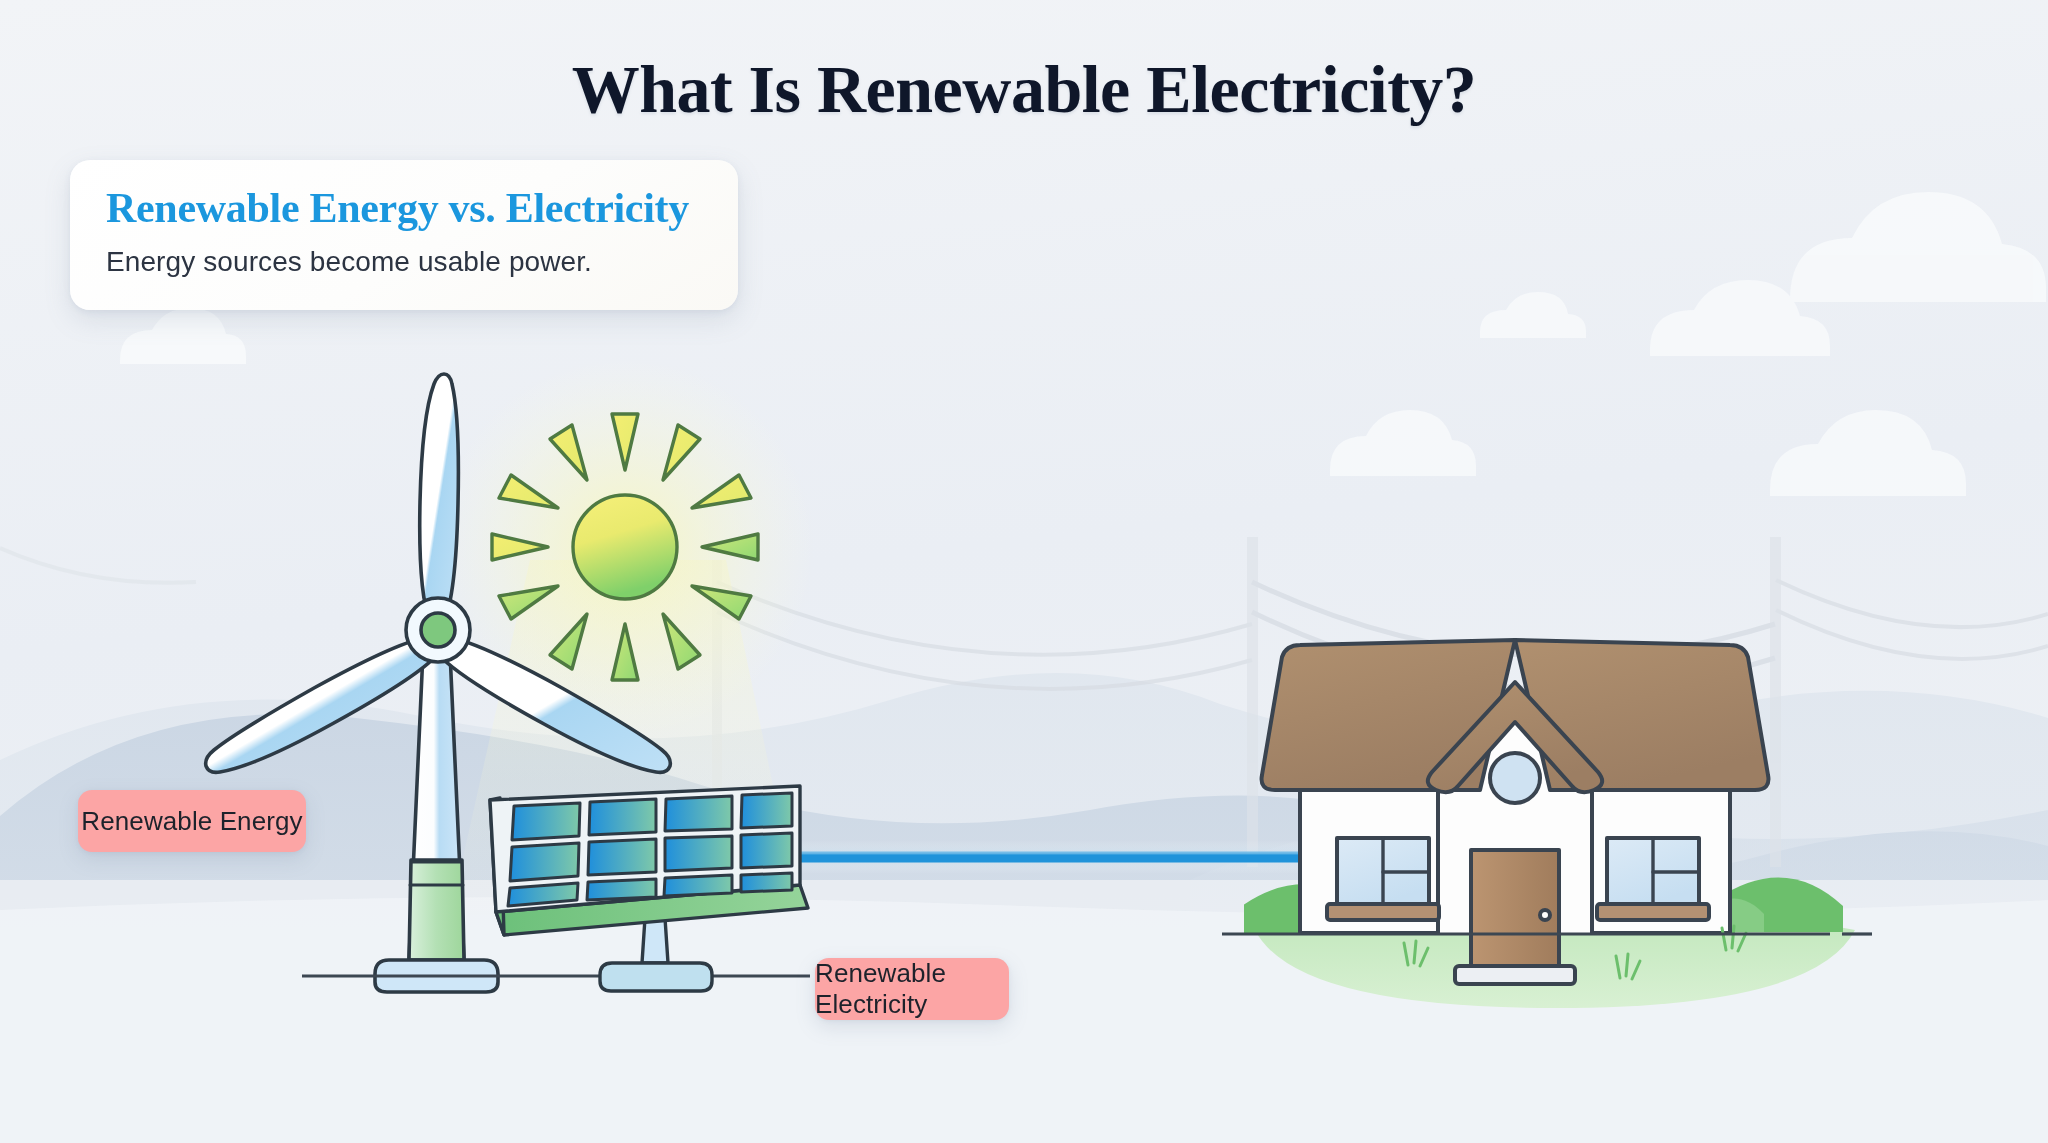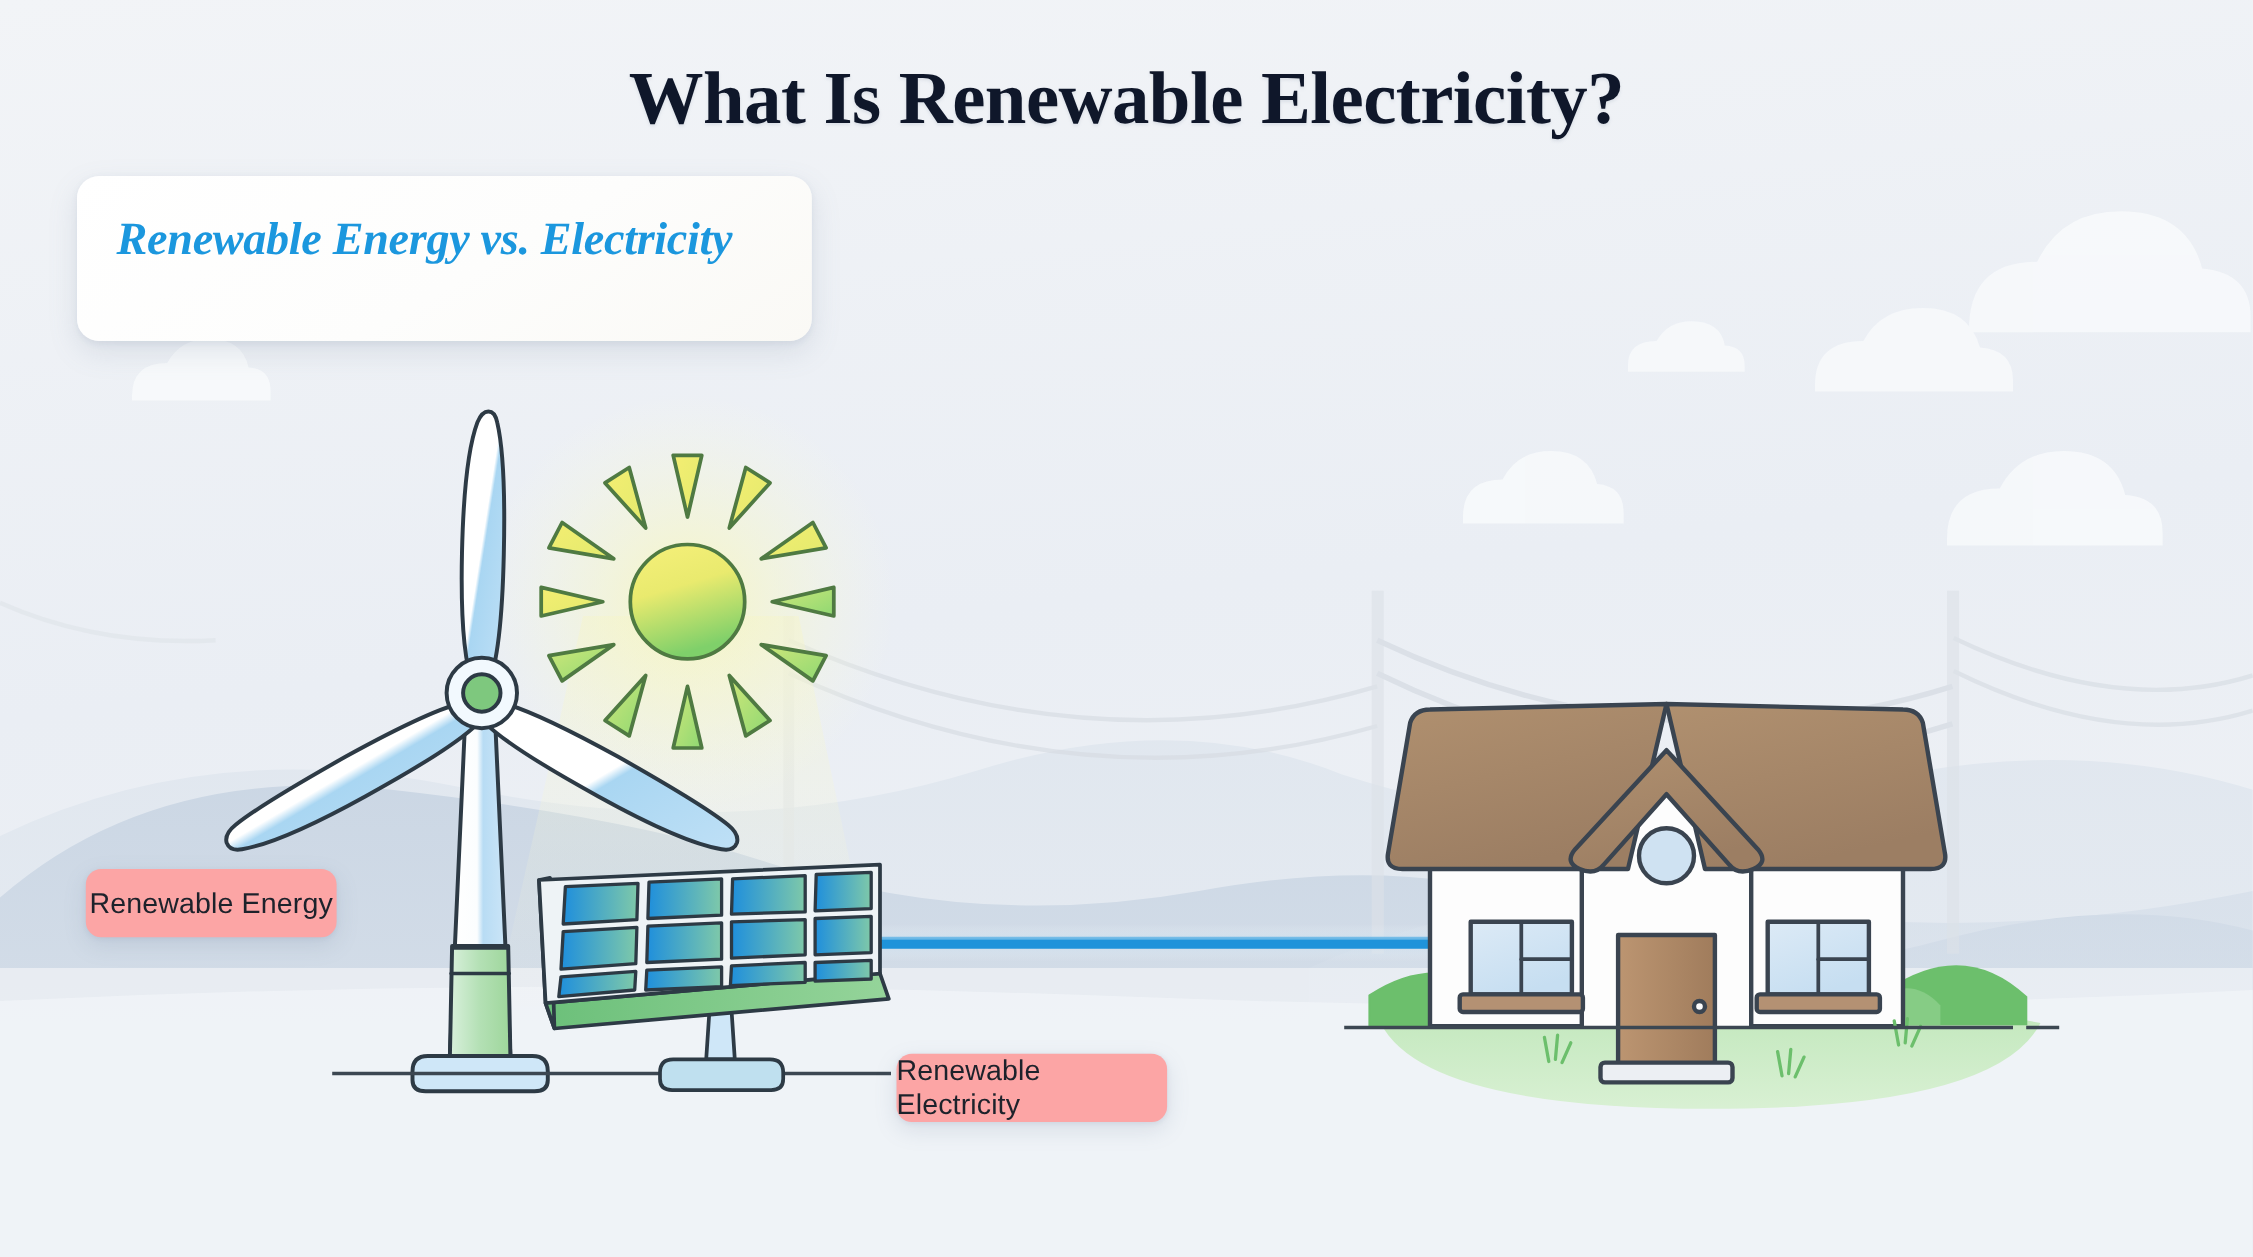--- a/index.html
+++ b/index.html
@@ -19,41 +19,40 @@
     font-size:68px; letter-spacing:-0.5px; color:#0f172a;
     text-shadow:0 2px 3px rgba(120,140,160,.18);
   }
 
   
   .info-card{
     position:absolute; left:70px; top:160px; width:668px; height:150px;
     background:linear-gradient(150deg,#ffffff 0%,#fdfdfc 55%,#faf9f5 100%);
     border-radius:20px;
     box-shadow:0 10px 26px rgba(110,130,155,.17), 0 2px 6px rgba(110,130,155,.10);
-    padding:36px 40px 0 36px;
-    font-style:italic;
+    padding:26px 40px 0 36px;
   }
   .info-card h2{
     font-family:"Liberation Serif", serif; font-weight:700;
     font-size:42px; color:#1b97de; letter-spacing:-0.3px; line-height:1.05;
   }
   .info-card p{
     margin-top:16px; font-size:28px; color:#2c3442; font-weight:400;
     letter-spacing:.1px;
   }
 
   
   .pill{
     position:absolute; background:#fca5a5; border-radius:14px;
     box-shadow:0 7px 20px rgba(110,130,155,.18), 0 1px 4px rgba(110,130,155,.10);
     font-size:26px; color:#1d222b; letter-spacing:.1px;
     display:flex; align-items:center; justify-content:center;
   }
   #pill-energy{ left:78px; top:790px; width:228px; height:62px; }
-  #pill-electricity{ left:815px; top:958px; width:246px; height:62px; }
+  #pill-electricity{ left:815px; top:958px; width:194px; height:62px; }
 </style>
 </head>
 <body>
 
 <div id="stage">
 
   <svg class="layer" viewBox="0 0 2048 1143">
     <defs>
       <linearGradient id="skyGrad" x1="0" y1="0" x2="0.2" y2="1">
         <stop offset="0%" stop-color="#f2f4f7"></stop>
@@ -301,20 +300,21 @@
     </g>
 
     <line x1="1222" y1="934" x2="1830" y2="934" stroke="#3c4752" stroke-width="3.2"></line>
     <line x1="1842" y1="934" x2="1872" y2="934" stroke="#3c4752" stroke-width="3.2"></line>
   </svg>
 
   <div class="page-title">What Is Renewable Electricity?</div>
 
   <div class="info-card">
     <h2>Renewable Energy vs. Electricity</h2>
+    <p>Energy sources become usable power.</p>
   </div>
 
   <div class="pill" id="pill-energy">
     <span>Renewable Energy</span>
   </div>
 
   <div class="pill" id="pill-electricity">
     <span>Renewable Electricity</span>
   </div>
 

